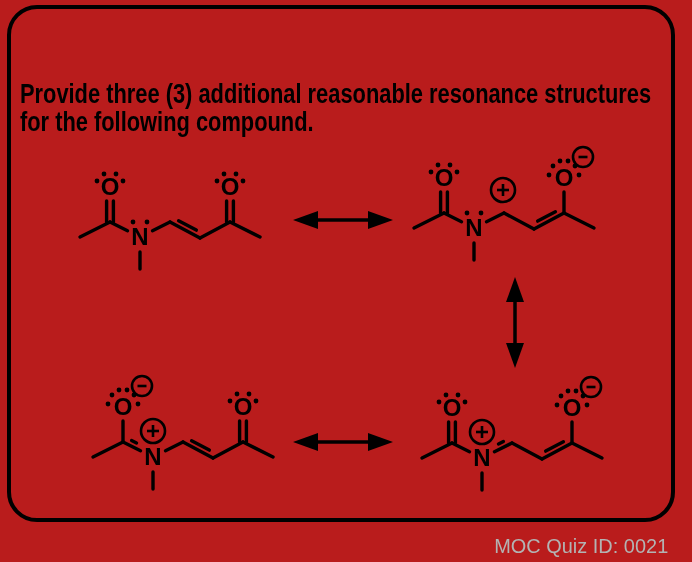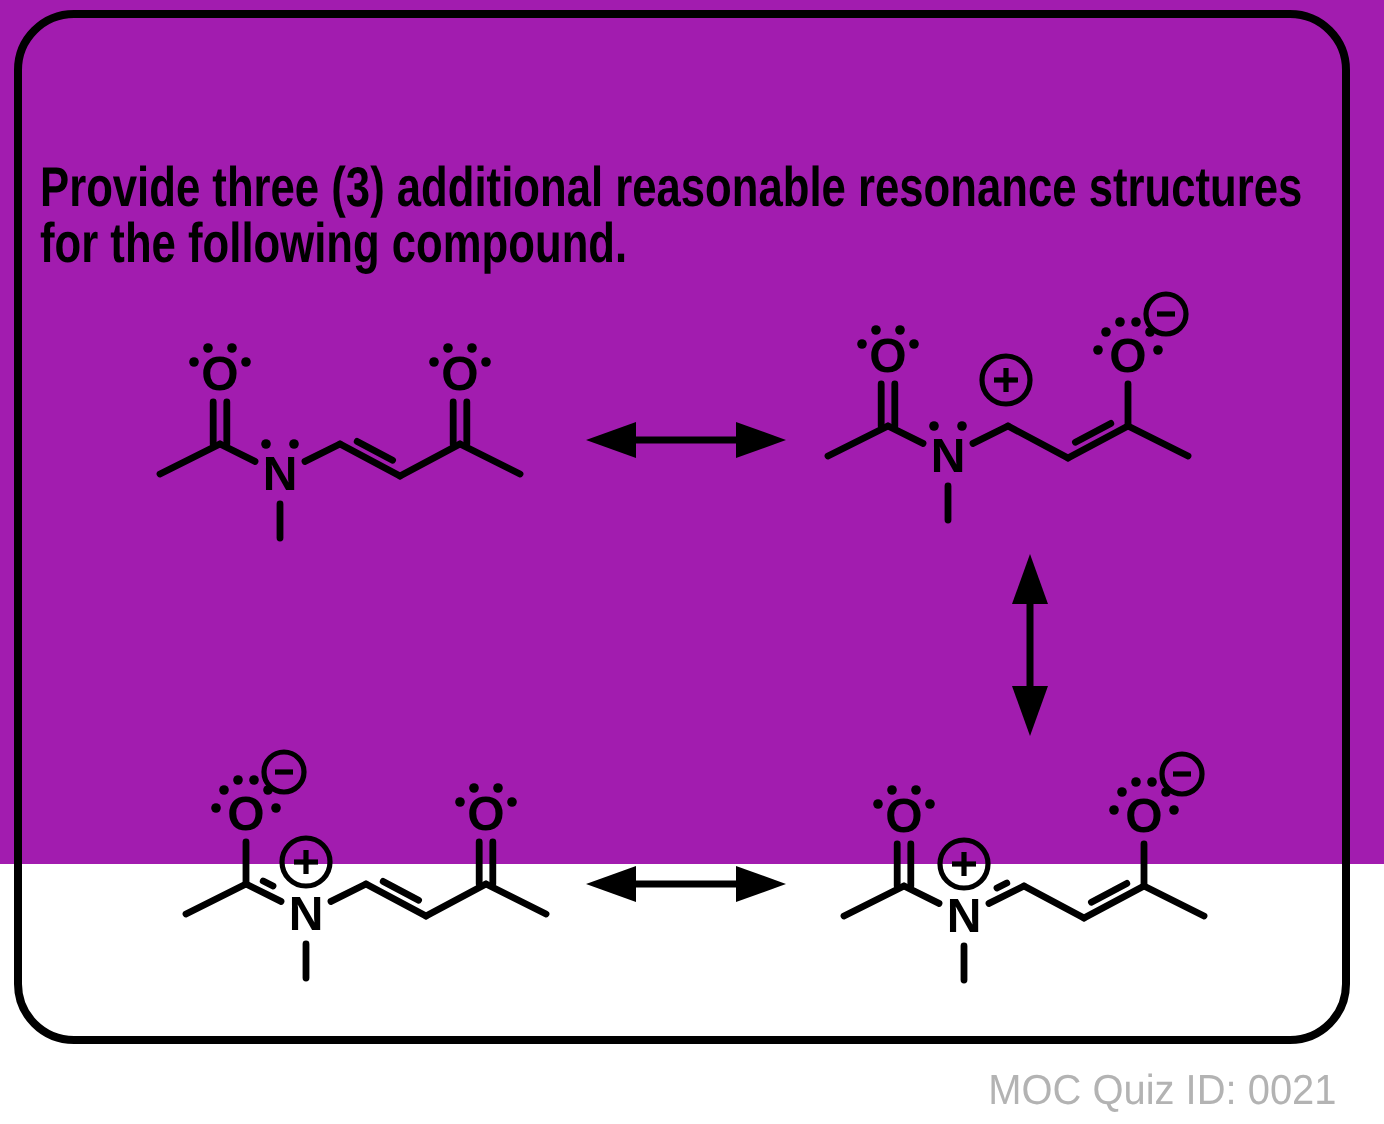--- a/index.html
+++ b/index.html
@@ -7,22 +7,22 @@
     padding: 0;
     background: #ffffff;
     width: 692px;
     height: 562px;
     overflow: hidden;
     font-family: "Liberation Sans", sans-serif;
   }
   #stage {
     position: relative;
     width: 692px;
-    height: 432px;
-    background: #a21caf;
+    height: 562px;
+    background: #b91c1c;
   }
   .frame {
     position: absolute;
     left: 7px;
     top: 5px;
     width: 668px;
     height: 517px;
     border: 4px solid #000;
     border-radius: 30px;
     box-sizing: border-box;

